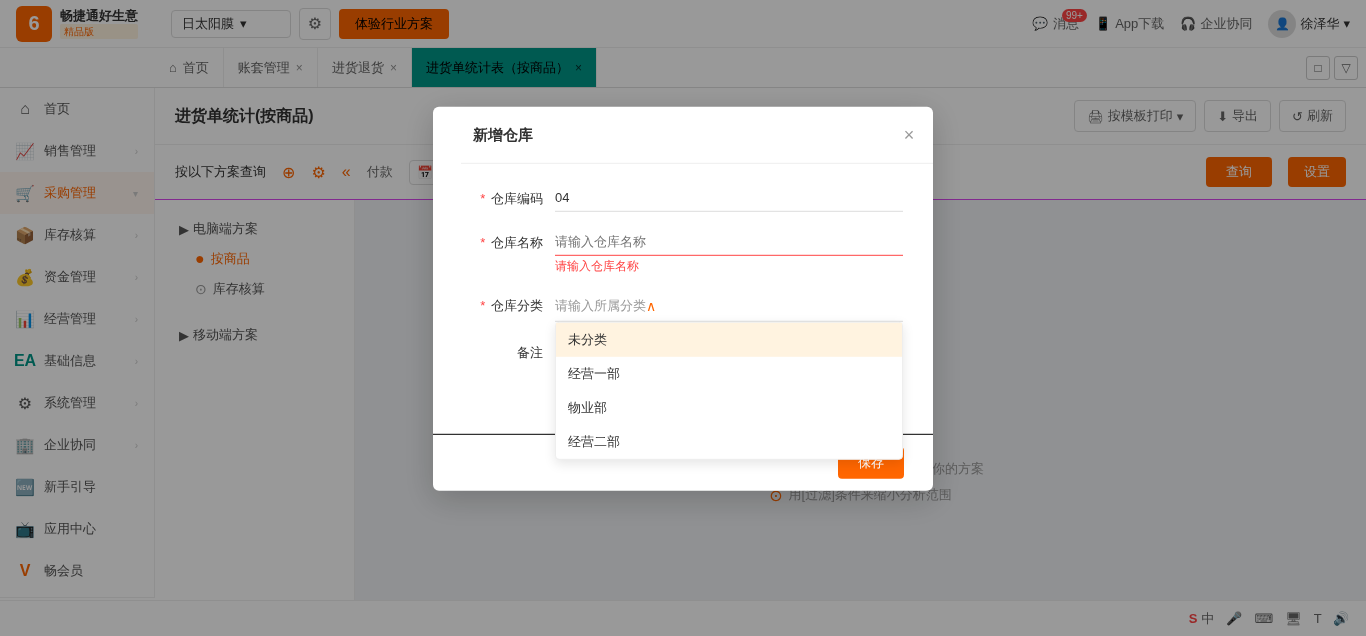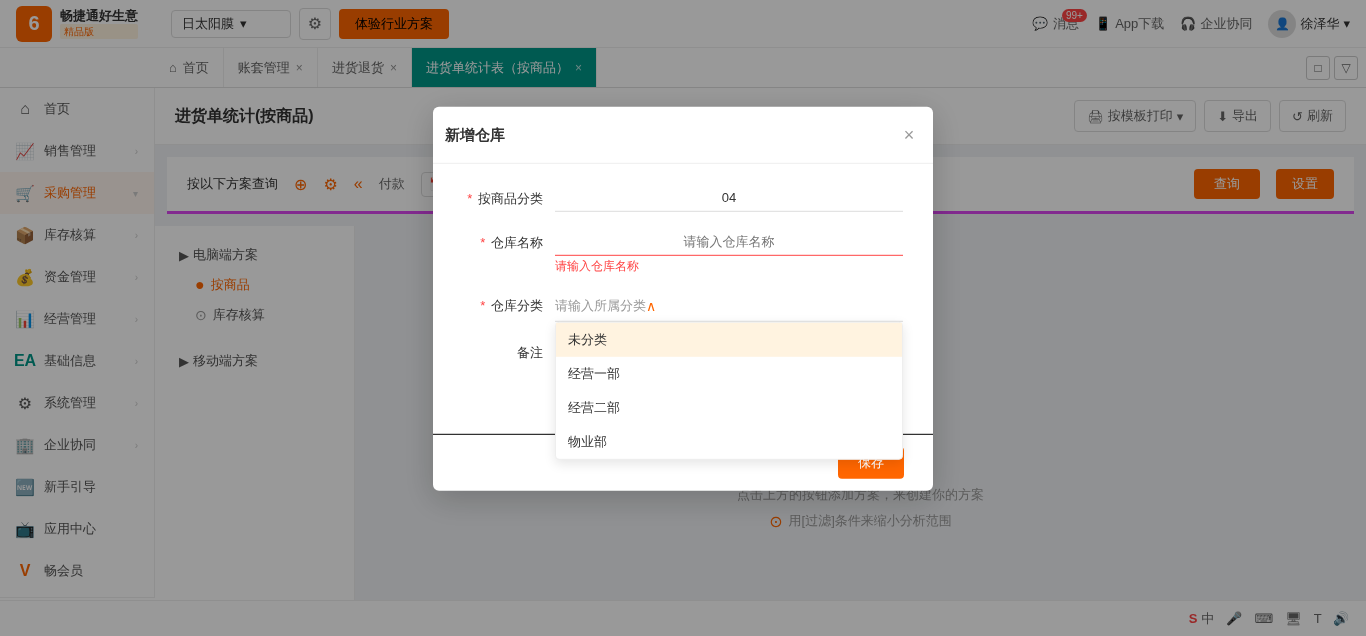--- a/index.html
+++ b/index.html
@@ -88,21 +88,21 @@
       padding-left: 155px;
       position: relative;
     }
     .tab-item {
       display: flex; align-items: center; gap: 6px;
       padding: 0 14px; font-size: 13px; color: #666;
       border-right: 1px solid #eee; cursor: pointer;
       white-space: nowrap;
     }
     .tab-item.active {
-      background: #009688; color: #ffffff;
+      background: #009688; color: #000000;
     }
     .tab-close {
       font-size: 12px; color: inherit; opacity: 0.7;
     }
     .tab-controls {
       margin-left: auto;
       display: flex; align-items: center; gap: 4px; padding: 0 8px;
     }
     .tab-ctrl-btn {
       width: 24px; height: 24px; border: 1px solid #ccc; border-radius: 3px;
@@ -155,23 +155,23 @@
     .page-actions { display: flex; align-items: center; gap: 8px; }
     .action-btn {
       display: flex; align-items: center; gap: 4px;
       padding: 6px 12px; border: 1px solid #ddd; border-radius: 4px;
       font-size: 13px; color: #666; cursor: pointer; background: #fff;
     }
 
     
     .query-area {
       background: #fff;
-      margin: 12px;
+      margin: 0;
       padding: 12px 20px;
-      border-bottom: 3px solid #d946ef;
+      border-bottom: 1px solid #d946ef;
     }
     .query-row {
       display: flex; align-items: center; gap: 16px;
     }
     .query-label { font-size: 13px; color: #333; white-space: nowrap; }
     .scheme-icon { font-size: 16px; color: #ff6600; cursor: pointer; }
 
     
     .left-panel {
       width: 200px; min-width: 200px;
@@ -200,21 +200,21 @@
       transform: translate(-50%, -55%);
       background: #fff;
       border-radius: 6px;
       width: 500px;
       z-index: 200;
       box-shadow: 0 8px 32px rgba(0,0,0,0.2);
     }
     .modal-header {
       padding: 16px 12px;
       border-bottom: 1px solid #eee;
-      display: flex; align-items: center; justify-content: space-between;
+      display: flex; align-items: center; justify-content: space-between; margin-left: 28px;
     }
     .modal-title { font-size: 15px; font-weight: bold; color: #333; }
     .modal-close {
       width: 24px; height: 24px; border-radius: 50%;
       display: flex; align-items: center; justify-content: center;
       cursor: pointer; font-size: 18px; color: #999;
     }
     .modal-body { padding: 20px 30px 16px; }
     .form-row {
       display: flex; align-items: flex-start;
@@ -223,21 +223,21 @@
     .form-label {
       font-size: 13px; color: #333; width: 80px; text-align: right;
       padding-top: 6px; white-space: nowrap;
     }
     .form-label.required::before {
       content: '*'; color: #ff4444; margin-right: 2px;
     }
     .form-input-wrap { flex: 1; position: relative; }
     .form-input {
       width: 100%; border: none; border-bottom: 1px solid #ddd;
-      padding: 6px 0; font-size: 13px; outline: none; color: #333; text-align: center;
+      padding: 6px 0; font-size: 13px; outline: none; color: #333;
     }
     .form-input.error { border-bottom-color: #ff4444; }
     .error-msg { color: #ff4444; font-size: 12px; margin-top: 2px; }
     .form-input-select {
       width: 100%; border: none; border-bottom: 1px solid #ddd;
       padding: 6px 0; font-size: 13px; outline: none; color: #999;
       display: flex; align-items: center; cursor: pointer;
     }
     .form-input-select .chevron {
       font-size: 14px; color: #ff6600;
@@ -520,21 +520,21 @@
     <span class="modal-title">新增仓库</span>
     <div class="modal-close">
       <span>×</span>
     </div>
   </div>
 
   <div class="modal-body">
 
     <div class="form-row">
       <label class="form-label required">
-        <span>按商品分类</span>
+        <span>仓库编码</span>
       </label>
       <div class="form-input-wrap">
         <input class="form-input" type="text" value="04" style="">
       </div>
     </div>
 
     <div class="form-row">
       <label class="form-label required">
         <span>仓库名称</span>
       </label>
@@ -555,24 +555,24 @@
         </div>
 
         <div class="dropdown-menu">
           <div class="dropdown-item active">
             <span>未分类</span>
           </div>
           <div class="dropdown-item">
             <span>经营一部</span>
           </div>
           <div class="dropdown-item">
+            <span>物业部</span>
+          </div>
+          <div class="dropdown-item">
             <span>经营二部</span>
-          </div>
-          <div class="dropdown-item">
-            <span>物业部</span>
           </div>
         </div>
       </div>
     </div>
 
     <div class="form-row">
       <label class="form-label">
         <span>备注</span>
       </label>
       <div class="form-input-wrap">

